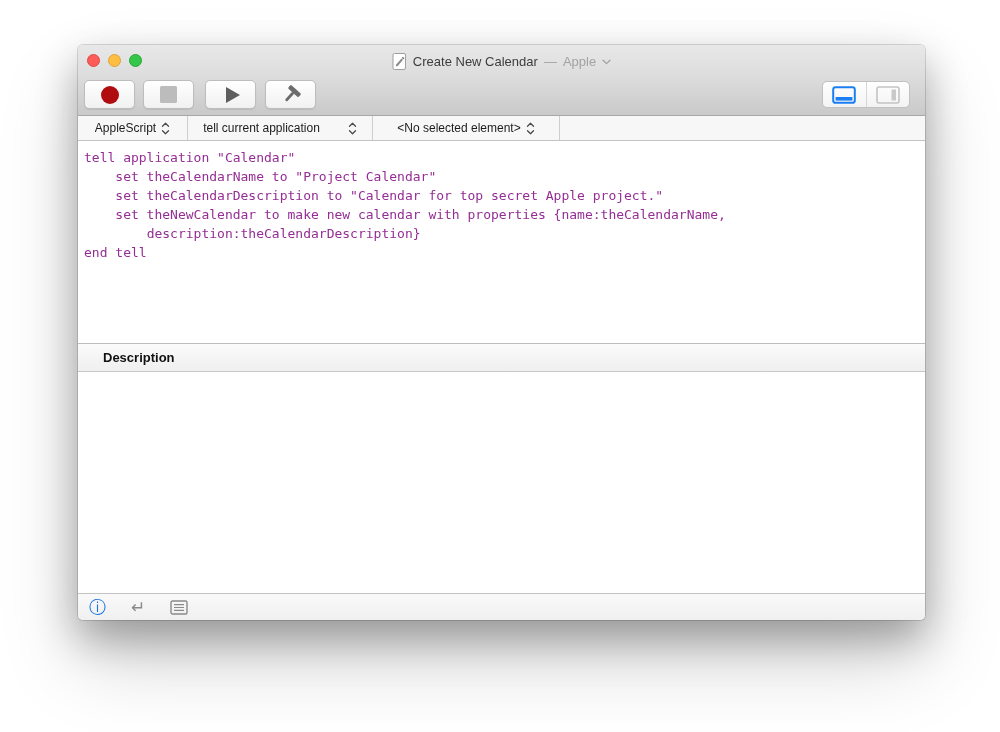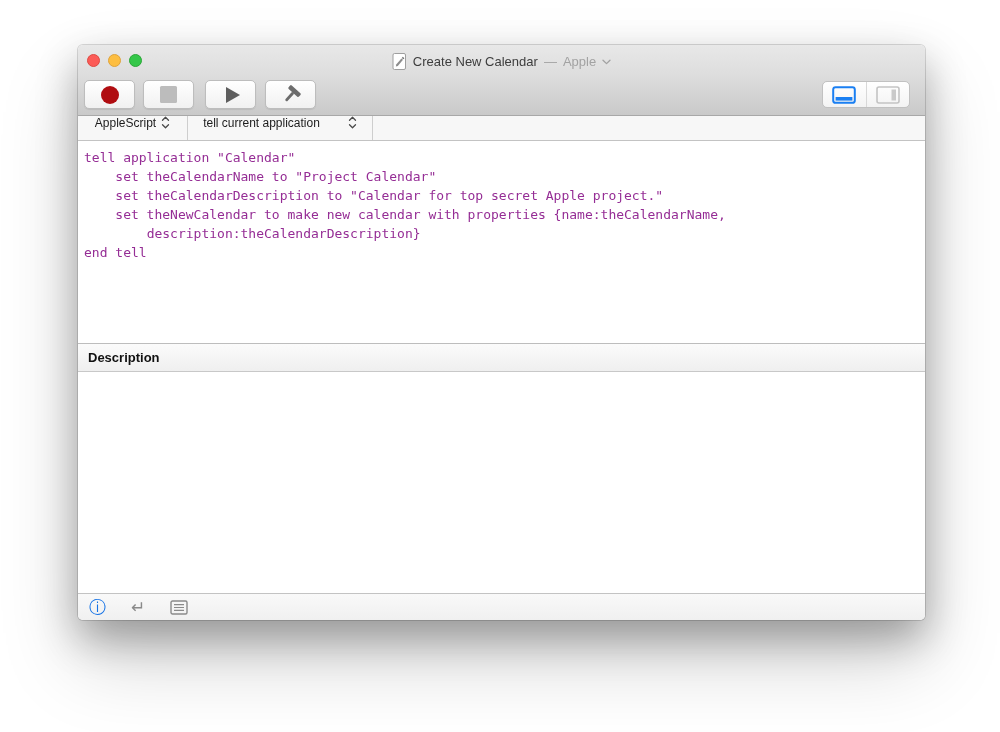--- a/index.html
+++ b/index.html
@@ -55,40 +55,40 @@
   .segment { flex:1; display:flex; align-items:center; justify-content:center; }
   .segment + .segment { border-left:1px solid #d8d8d8; }
 
   
   .navbar {
     height:25px; flex:0 0 25px; background:#f7f7f7;
     border-bottom:1px solid #c3c3c3; display:flex;
     font-size:12px; color:#1c1c1c;
   }
   .popup {
-    display:flex; justify-content:center; gap:5px;
+    display:flex; align-items:center; justify-content:center; gap:5px;
     border-right:1px solid #cecece; height:100%; cursor:default;
   }
   .popup.p1 { width:110px; }
   .popup.p2 { width:185px;gap:28px; }
   .popup.p3 { width:187px; }
 
   
   .editor { height:202px; flex:0 0 202px; background:#ffffff; padding:7px 8px 0 6px; overflow:hidden; }
   .editor pre {
     font-family:"DejaVu Sans Mono", monospace; font-size:13px; line-height:19px;
     color:#952d95; tab-size:4; -moz-tab-size:4; white-space:pre;
   }
 
   
   .desc-header {
     height:29px; flex:0 0 29px;
     background:linear-gradient(#fbfbfb,#efefef);
     border-top:1px solid #bdbdbd; border-bottom:1px solid #c8c8c8;
-    display:flex; align-items:center; padding-left:10px;
+    display:flex; align-items:center; padding-left:25px;
     font-size:13px; font-weight:bold; color:#111;
   }
   .desc-content { flex:1 1 auto; background:#ffffff; }
 
   
   .bottom-bar {
     height:27px; flex:0 0 27px; border-top:1px solid #c3c3c3;
     background:linear-gradient(#f9f9f9,#f0f0f0);
     display:flex; align-items:center; padding-left:11px; gap:25px;
   }
@@ -173,20 +173,29 @@
         <span>AppleScript</span>
         <span>
           <svg width="9" height="13" viewBox="0 0 9 13" fill="none" stroke="#4a4a4a" stroke-width="1.3" stroke-linecap="round" stroke-linejoin="round">
               <path d="M1.5 4.3 L4.5 1.3 L7.5 4.3"></path>
               <path d="M1.5 8.7 L4.5 11.7 L7.5 8.7"></path>
             </svg>
         </span>
       </div>
       <div class="popup p2">
         <span>tell current application</span>
+        <span>
+          <svg width="9" height="13" viewBox="0 0 9 13" fill="none" stroke="#4a4a4a" stroke-width="1.3" stroke-linecap="round" stroke-linejoin="round">
+              <path d="M1.5 4.3 L4.5 1.3 L7.5 4.3"></path>
+              <path d="M1.5 8.7 L4.5 11.7 L7.5 8.7"></path>
+            </svg>
+        </span>
+      </div>
+      <div class="popup p3">
+        <span>&lt;No selected element&gt;</span>
         <span>
           <svg width="9" height="13" viewBox="0 0 9 13" fill="none" stroke="#4a4a4a" stroke-width="1.3" stroke-linecap="round" stroke-linejoin="round">
               <path d="M1.5 4.3 L4.5 1.3 L7.5 4.3"></path>
               <path d="M1.5 8.7 L4.5 11.7 L7.5 8.7"></path>
             </svg>
         </span>
       </div>
     </div>
 
     <div class="editor">

